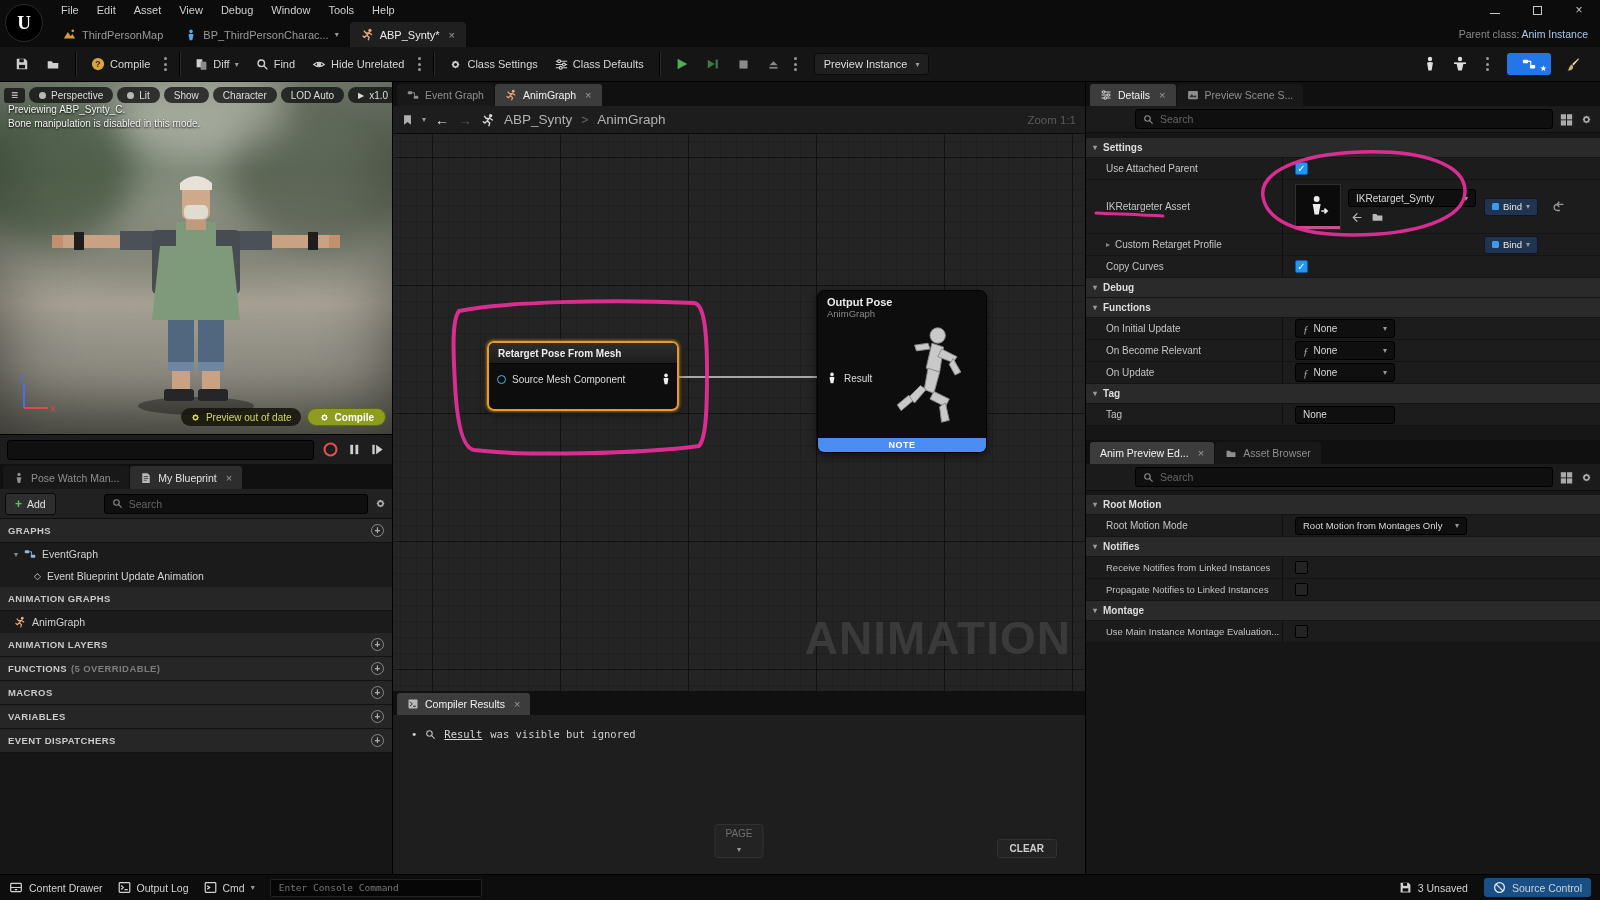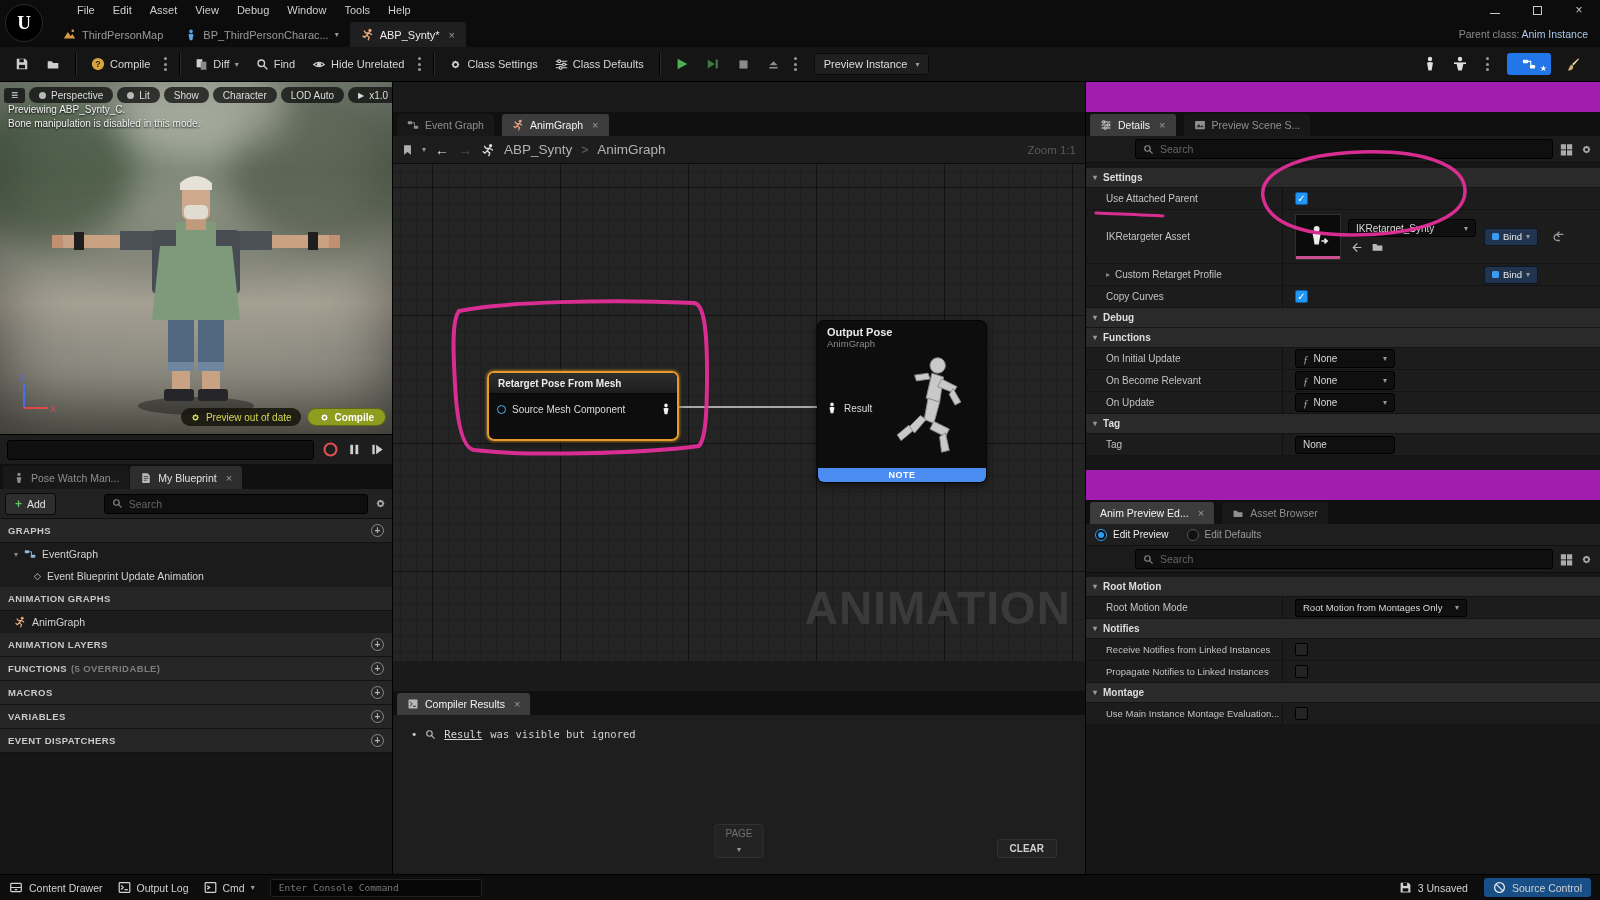--- a/index.html
+++ b/index.html
@@ -1,20 +1,20 @@
 <!DOCTYPE html>
 <html><head>
 <meta charset="utf-8">
 <style>
 *{margin:0;padding:0;box-sizing:border-box;}
 html,body{width:1600px;height:900px;}
 body{background:#050505;font-family:"Liberation Sans",sans-serif;color:#c8c8c8;position:relative;overflow:hidden;font-size:11px;}
 svg{display:block;flex-shrink:0;}
 
-#menubar{position:absolute;left:0;top:0;width:1600px;height:20px;background:#0c0c0c;display:flex;align-items:center;padding-left:68px;z-index:5;}
+#menubar{position:absolute;left:0;top:0;width:1600px;height:20px;background:#0c0c0c;display:flex;align-items:center;padding-left:52px;z-index:5;}
 .menu-item{padding:2px 9px;font-size:11px;color:#cfcfcf;}
 #win-controls{margin-left:auto;display:flex;align-items:center;}
 .win-btn{width:42px;height:20px;display:flex;align-items:center;justify-content:center;color:#c8c8c8;font-size:12px;}
 .win-box{width:9px;height:9px;border:1px solid #c8c8c8;}
 .win-min{width:10px;border-bottom:1.5px solid #c8c8c8;height:1px;margin-top:6px;}
 #ue-logo{position:absolute;left:5px;top:4px;width:38px;height:38px;background:#000;border-radius:50%;z-index:10;display:flex;align-items:center;justify-content:center;border:1px solid #2a2a2a;}
 #ue-logo span{color:#fff;font-size:19px;font-weight:bold;font-family:"Liberation Serif",serif;}
 #tabbar{position:absolute;left:0;top:20px;width:1600px;height:27px;background:#0c0c0c;display:flex;align-items:flex-end;padding-left:52px;z-index:4;}
 .asset-tab{height:25px;display:flex;align-items:center;gap:6px;padding:0 11px;font-size:11px;color:#9a9a9a;}
 .asset-tab.active{background:#1f1f1f;color:#ececec;border-radius:4px 4px 0 0;}
@@ -61,21 +61,21 @@
 .searchbox input{background:transparent;border:none;outline:none;color:#bbb;font-size:10.5px;width:100%;font-family:inherit;}
 .searchbox input::placeholder{color:#666;}
 .tree-header{height:24px;display:flex;align-items:center;background:#262626;border-bottom:1px solid #121212;padding:0 8px;font-size:9.5px;font-weight:bold;color:#cacaca;letter-spacing:0.4px;gap:4px;}
 .hdr-note{color:#7d7d7d;font-weight:bold;}
 .plus-circle{margin-left:auto;width:13px;height:13px;border:1px solid #8a8a8a;border-radius:50%;display:flex;align-items:center;justify-content:center;color:#b0b0b0;font-size:10px;line-height:1;}
 .tree-row{height:22px;display:flex;align-items:center;gap:6px;padding-left:14px;font-size:10.5px;color:#d2d2d2;background:#1b1b1b;white-space:nowrap;}
 .tree-row.indent2{padding-left:34px;}
 .tw{color:#8a8a8a;font-size:8px;}
 #left-fill{flex:1;background:#161616;}
 
-#graph-tabs,#compiler-tabs,.rtab-bar{height:24px;background:#101010;display:flex;align-items:flex-end;padding-left:4px;gap:8px;margin-top:30px;}
+#graph-tabs,#compiler-tabs,.rtab-bar{height:24px;background:#101010;display:flex;align-items:flex-end;padding-left:4px;gap:1px;}
 .gtab{height:22px;display:flex;align-items:center;gap:6px;padding:0 10px;font-size:10.5px;color:#8f8f8f;background:#181818;border-radius:3px 3px 0 0;white-space:nowrap;}
 .gtab.active{background:#3c3c3c;color:#f2f2f2;}
 #breadcrumb{height:28px;background:#1d1d1d;border-bottom:1px solid #0a0a0a;display:flex;align-items:center;padding:0 9px;gap:9px;}
 .bc-name{font-size:13.5px;color:#b2b2b2;white-space:nowrap;}
 .bc-sep{color:#6a6a6a;font-size:12px;}
 .nav-arrow{font-size:14px;color:#e0e0e0;}
 .nav-arrow.dim{color:#555;}
 #zoom{margin-left:auto;color:#5a5a5a;font-size:11.5px;}
 #canvas{position:relative;flex:1;background-color:#242424;overflow:hidden;cursor:default;
  background-image:linear-gradient(rgba(0,0,0,0.42) 1px,transparent 1px),linear-gradient(90deg,rgba(0,0,0,0.42) 1px,transparent 1px),linear-gradient(rgba(0,0,0,0.13) 1px,transparent 1px),linear-gradient(90deg,rgba(0,0,0,0.13) 1px,transparent 1px);
@@ -831,32 +831,20 @@
         <span>Anim Preview Ed...</span>
         <span class="tab-x">×</span>
       </div>
       <div class="gtab">
         <svg width="12" height="11" viewBox="0 0 16 16" fill="#8f8f8f">
             <path d="M1.5 4 h5 l1.5 2 h6.5 v7 h-13 z"></path>
           </svg>
         <span>Asset Browser</span>
       </div>
     </div>
-    <div id="radio-row">
-      <span class="radio selected">
-          <span class="rdot">
-            <i></i>
-          </span>
-          <span>Edit Preview</span>
-        </span>
-      <span class="radio">
-          <span class="rdot"></span>
-          <span>Edit Defaults</span>
-        </span>
-    </div>
     <div id="ap-search">
       <span class="searchbox">
         <svg width="11" height="11" viewBox="0 0 16 16" fill="none" stroke="#888" stroke-width="1.7">
             <circle cx="6.5" cy="6.5" r="4"></circle>
             <path d="M9.6 9.6 L14 14"></path>
           </svg>
         <input placeholder="Search" style="">
       </span>
       <svg width="13" height="13" viewBox="0 0 16 16" fill="#aaa">
           <rect x="1" y="1.5" width="6.4" height="6.4"></rect>

